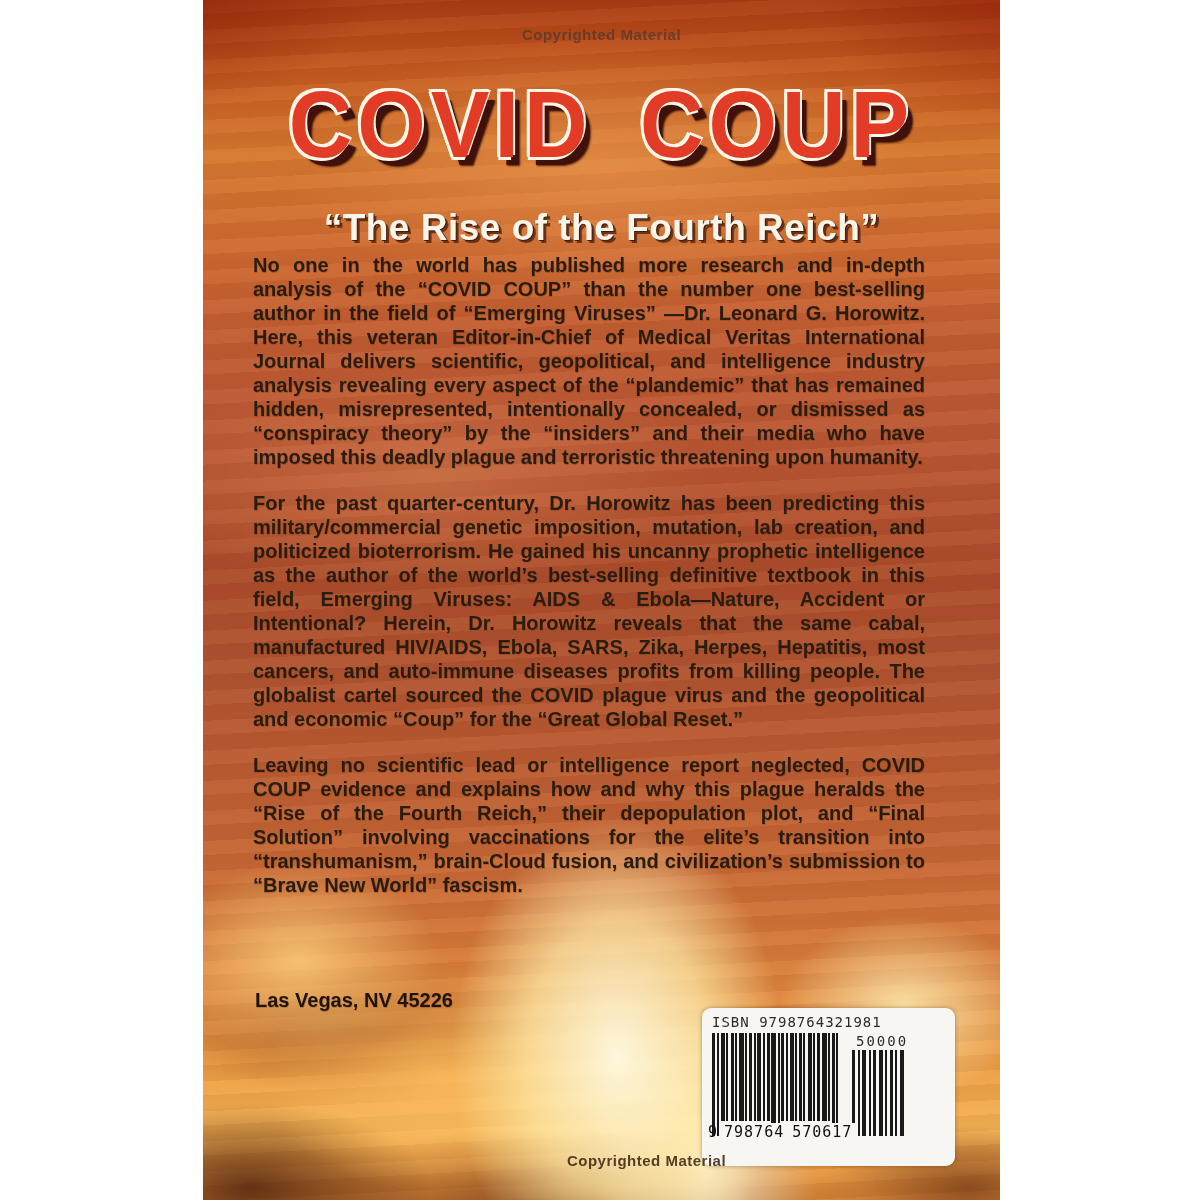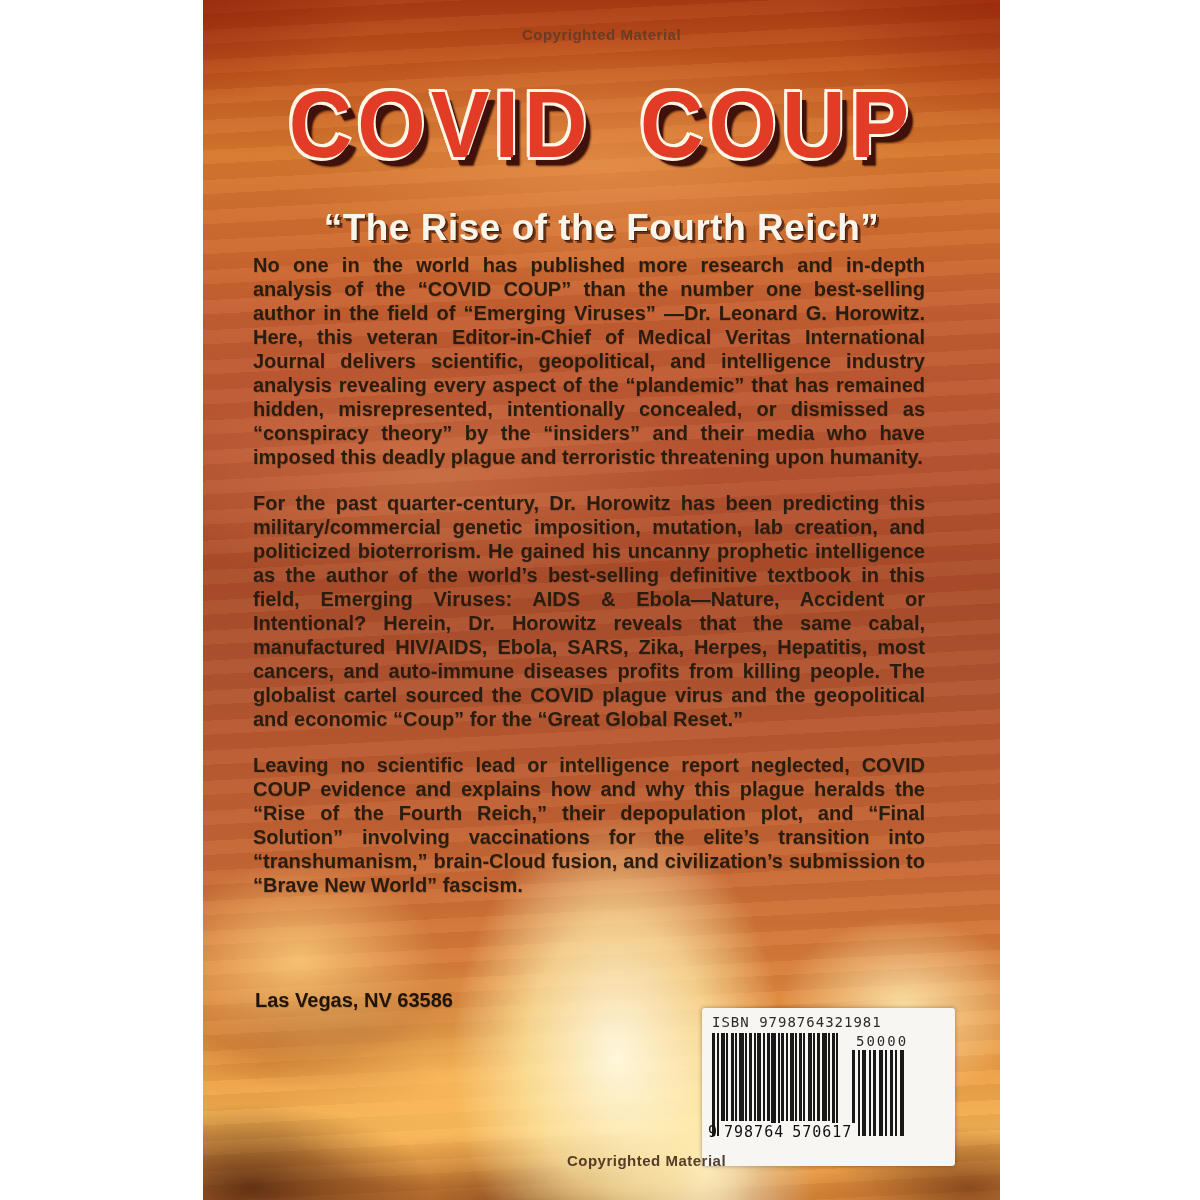--- a/index.html
+++ b/index.html
@@ -59,21 +59,21 @@
 
   .blurb { position:absolute; top:253px; left:50px; width:672px; }
   .blurb p { text-align:justify; font-size:20px; line-height:24px; font-weight:bold;
     color:#2a1d10; margin-bottom:22px; text-shadow:0.5px 0.5px 0 rgba(120,60,30,0.35); }
 
   .publisher { position:absolute; top:988px; left:52px; font-size:20px; line-height:25px;
     font-weight:bold; color:#1f1409; text-shadow:0.5px 0.5px 0 rgba(120,60,30,0.3); }
 
   
   .barcode-box { position:absolute; left:499px; top:1008px; width:253px; height:158px;
-    background:#f7f6f2; border-radius:3px; box-shadow:0 0 4px rgba(60,20,5,0.4);
+    background:#f7f6f2; border-radius:9px; box-shadow:0 0 4px rgba(60,20,5,0.4);
     padding:6px 8px 4px 10px; }
   .isbn-label { font-family:"DejaVu Sans Mono", monospace; font-size:14px; color:#2a2a2a;
     letter-spacing:1px; margin-bottom:3px; white-space:nowrap; }
   .bars-row { display:flex; align-items:flex-start; }
   .main-bars { position:relative; display:flex; align-items:flex-start; height:112px; }
   .bar { background:#191919; height:88px; flex:none; }
   .bar.tall { height:103px; }
   .addon { margin-left:14px; display:flex; flex-direction:column; align-items:flex-start; }
   .addon-label { font-family:"DejaVu Sans Mono", monospace; font-size:14px; color:#2a2a2a;
     letter-spacing:2px; margin-left:4px; }
@@ -96,21 +96,21 @@
 
     <div class="book-subtitle">“The Rise of the Fourth Reich”</div>
 
     <div class="blurb">
       <p>No one in the world has published more research and in-depth analysis of the “COVID COUP” than the number one best-selling author in the field of “Emerging Viruses” —Dr. Leonard G. Horowitz. Here, this veteran Editor-in-Chief of Medical Veritas International Journal delivers scientific, geopolitical, and intelligence industry analysis revealing every aspect of the “plandemic” that has remained hidden, misrepresented, intentionally concealed, or dismissed as “conspiracy theory” by the “insiders” and their media who have imposed this deadly plague and terroristic threatening upon humanity.</p>
       <p>For the past quarter-century, Dr. Horowitz has been predicting this military/commercial genetic imposition, mutation, lab creation, and politicized bioterrorism. He gained his uncanny prophetic intelligence as the author of the world’s best-selling definitive textbook in this field, Emerging Viruses: AIDS &amp; Ebola—Nature, Accident or Intentional? Herein, Dr. Horowitz reveals that the same cabal, manufactured HIV/AIDS, Ebola, SARS, Zika, Herpes, Hepatitis, most cancers, and auto-immune diseases profits from killing people. The globalist cartel sourced the COVID plague virus and the geopolitical and economic “Coup” for the “Great Global Reset.”</p>
       <p>Leaving no scientific lead or intelligence report neglected, COVID COUP evidence and explains how and why this plague heralds the “Rise of the Fourth Reich,” their depopulation plot, and “Final Solution” involving vaccinations for the elite’s transition into “transhumanism,” brain-Cloud fusion, and civilization’s submission to “Brave New World” fascism.</p>
     </div>
 
     <div class="publisher">
-      <div>Las Vegas, NV 63586</div>
+      <div>Las Vegas, NV 45226</div>
     </div>
 
     <div class="barcode-box">
       <div class="isbn-label">ISBN 9798764321981</div>
       <div class="bars-row">
         <div class="main-bars" id="main-bars">
           <div class="digits-row">
             <span class="lead">9</span>
             <span class="grp">798764</span>
             <span class="grp">570617</span>

